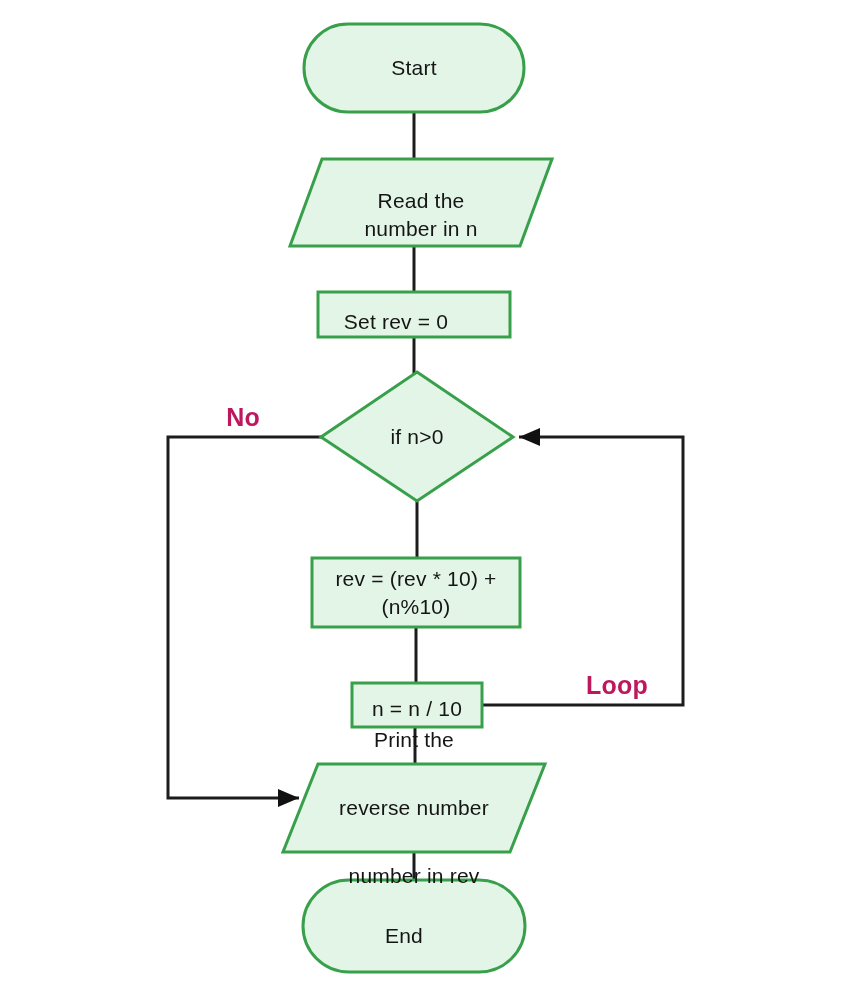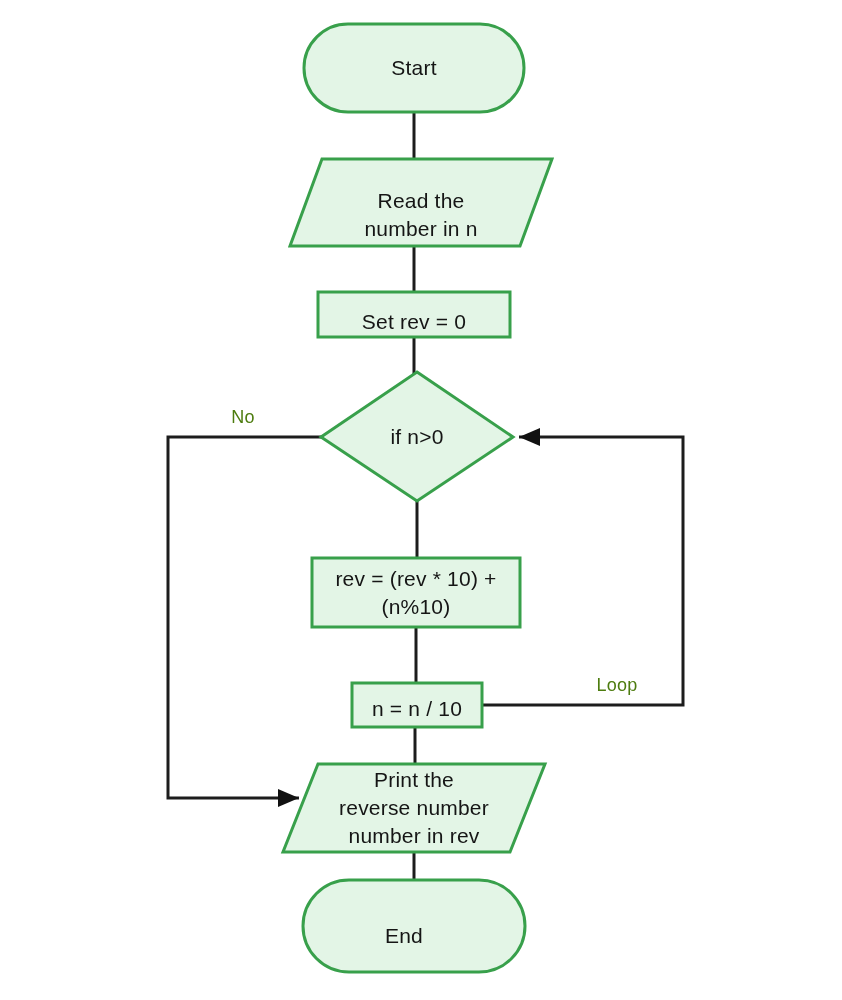--- a/index.html
+++ b/index.html
@@ -27,23 +27,23 @@
     line-height: 28px;
     color: #151515;
     letter-spacing: 0.2px;
     pointer-events: none;
   }
   .edge-label {
     position: absolute;
     display: flex;
     align-items: center;
     justify-content: center;
-    font-size: 18px;
-    font-weight: normal;
-    color: #4d7c0f;
+    font-size: 25px;
+    font-weight: bold;
+    color: #be185d;
     letter-spacing: 0.2px;
   }
 </style>
 </head>
 <body>
 
 <div class="canvas">
 
   <svg width="842" height="1000" viewBox="0 0 842 1000">
     <defs>
@@ -74,38 +74,38 @@
 
   <div class="label" style="left:304px; top:24px; width:220px; height:88px;">
     <span>Start</span>
   </div>
 
   <div class="label" style="left:292px; top:160px; width:258px; height:110px;">
     <span>Read the</span>
     <span>number in n</span>
   </div>
 
-  <div class="label" style="left:318px; top:292px; width:192px; height:60px;align-items:center;">
+  <div class="label" style="left:300px; top:292px; width:192px; height:60px;align-items:center;">
     <span>Set rev = 0</span>
   </div>
 
   <div class="label" style="left:321px; top:372px; width:192px; height:129px;">
     <span>if n&gt;0</span>
   </div>
 
   <div class="label" style="left:312px; top:558px; width:208px; height:69px;">
     <span>rev = (rev * 10) +</span>
     <span>(n%10)</span>
   </div>
 
   <div class="label" style="left:352px; top:683px; width:130px; height:51px;">
     <span>n = n / 10</span>
   </div>
 
-  <div class="label" style="left:285px; top:764px; width:258px; height:88px;">
+  <div class="label" style="left:285px; top:764px; width:258px; height:88px;gap:40px;">
     <span>Print the</span>
     <span>reverse number</span>
     <span>number in rev</span>
   </div>
 
   <div class="label" style="left:293px; top:880px; width:222px; height:112px;">
     <span>End</span>
   </div>
 
   <div class="edge-label" style="left:178px; top:402px; width:130px; height:30px;">

